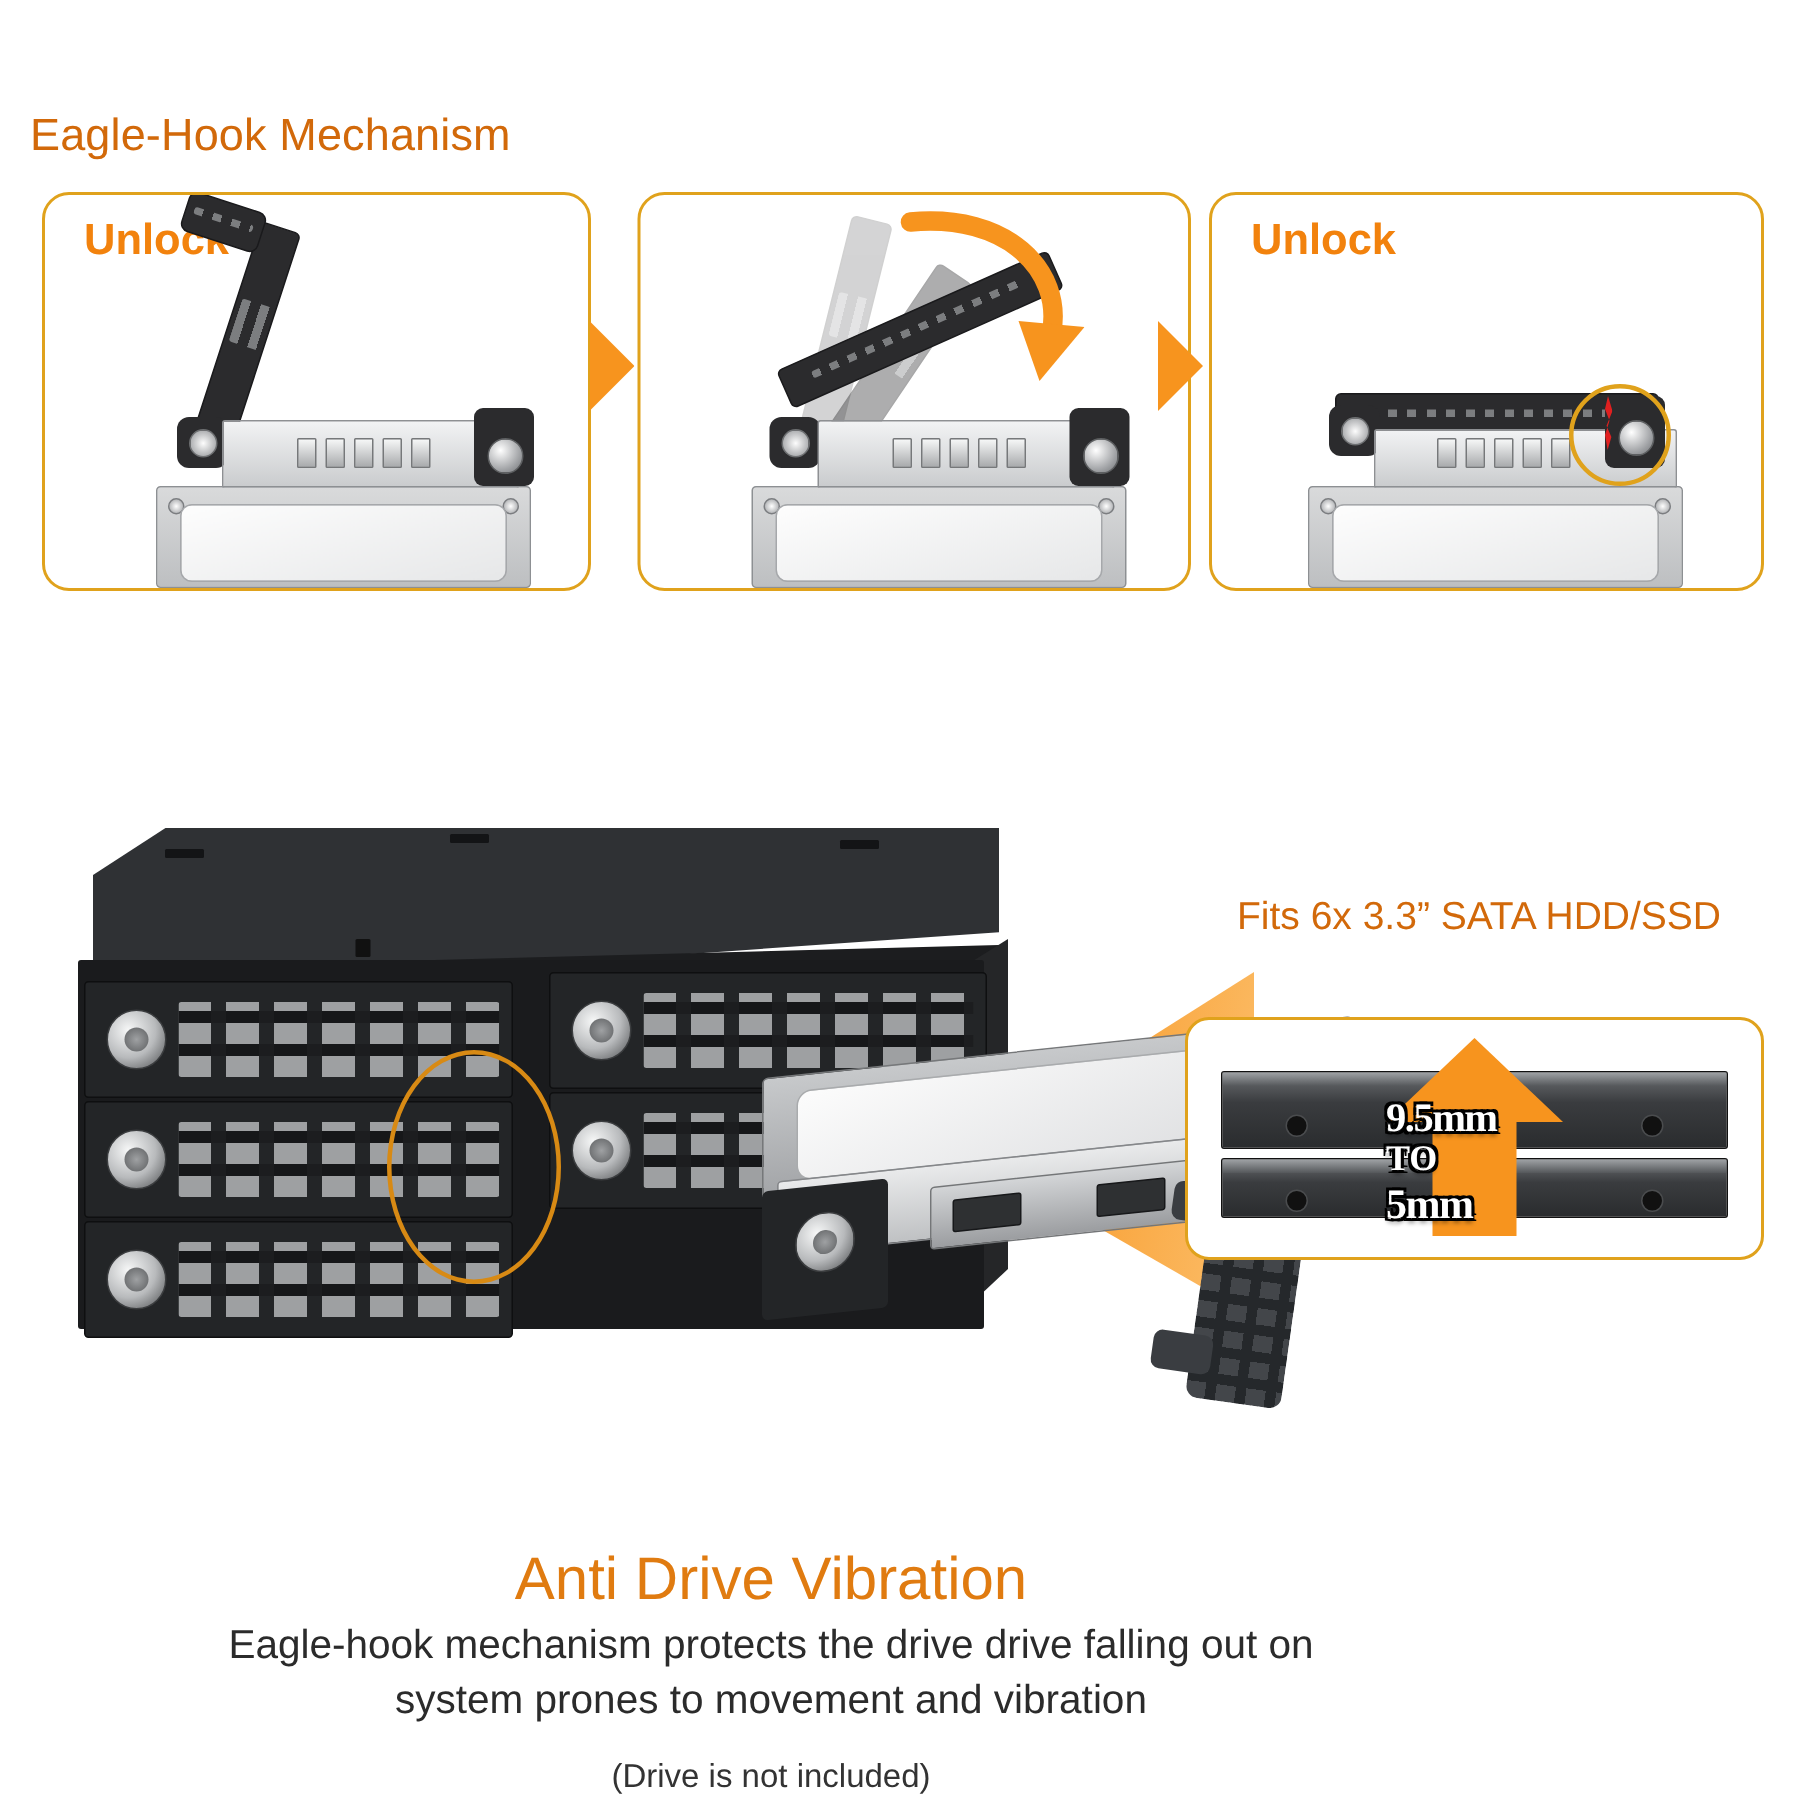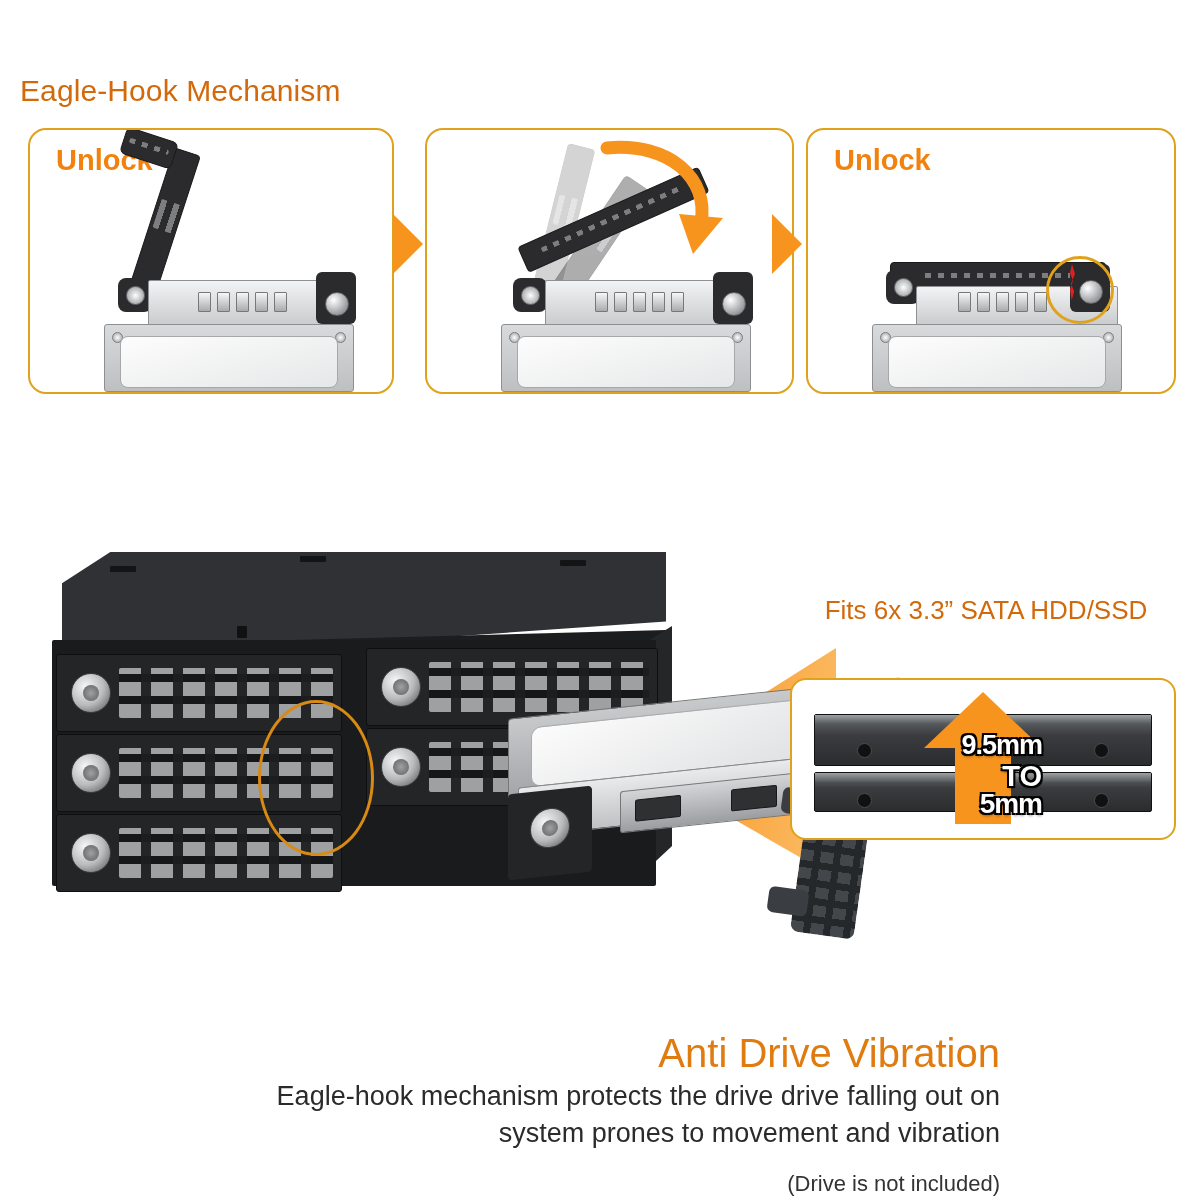--- a/index.html
+++ b/index.html
@@ -113,29 +113,29 @@
   #ssd-panel{position:absolute;left:790px;top:678px;width:382px;height:158px;
      border:2px solid #E0A21C;border-radius:16px;background:#fff;overflow:hidden;}
   .ssd{position:absolute;background:linear-gradient(#6d7073,#3a3c3f 40%,#2a2c2e);
        border:1px solid #111;border-radius:2px;}
   .ssd b{position:absolute;left:0;right:0;top:0;height:9px;background:linear-gradient(#9fa2a5,#55585b);}
   .ssd i{position:absolute;width:13px;height:13px;border-radius:50%;background:#111;border:1px solid #4a4c4e;}
   #ssd-arrow{position:absolute;left:132px;top:12px;width:118px;height:132px;z-index:4;}
   #ssd-arrow .shaft{position:absolute;left:31px;top:52px;width:56px;height:80px;background:#F7941E;}
   #ssd-arrow .head{position:absolute;left:0;top:0;width:118px;height:56px;background:#F7941E;
      clip-path:polygon(50% 0,100% 100%,0 100%);}
-  .badge-line{position:absolute;width:118px;text-align:right;color:#fff;font-weight:bold;
-     font-family:Liberation Sans, sans-serif;
+  .badge-line{position:absolute;width:118px;text-align:left;color:#fff;font-weight:bold;
+     font-family:Liberation Serif, serif;
      text-shadow:-2px -2px 0 #000,2px -2px 0 #000,-2px 2px 0 #000,2px 2px 0 #000,0 3px 3px rgba(0,0,0,.4);}
   #badge-1{top:38px;font-size:27px;letter-spacing:-1px;}
-  #badge-2{top:68px;font-size:29px;}
+  #badge-2{top:68px;font-size:24px;}
   #badge-3{top:96px;font-size:28px;letter-spacing:-1px;}
 
   
-  #bottom{position:absolute;left:0;top:1028px;width:1000px;text-align:right;}
+  #bottom{position:absolute;left:14px;top:1028px;width:1000px;text-align:center;}
   #anti-title{font-size:40px;color:#E07B10;line-height:50px;}
   .sub{font-size:27px;line-height:37px;color:#2b2b2b;}
   #disclaimer{font-size:22px;line-height:34px;color:#333;margin-top:15px;}
 </style>
 </head>
 <body>
 
 <div class="abs" id="eagle-title">Eagle-Hook Mechanism</div>
 
 <div class="step-panel" id="panel-unlock">

